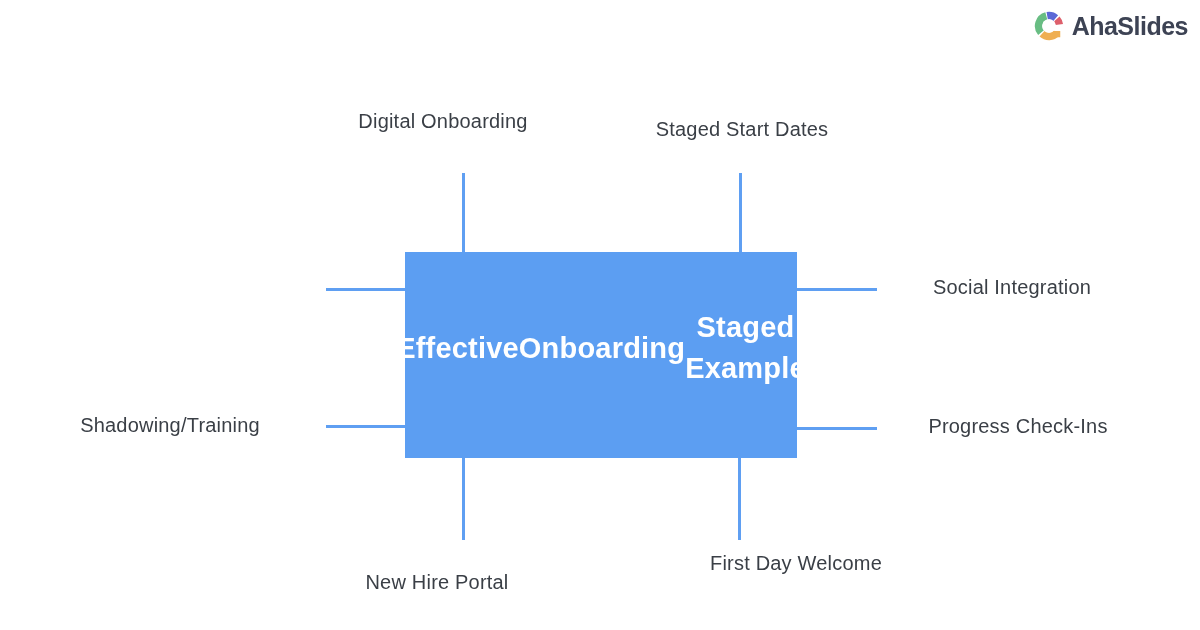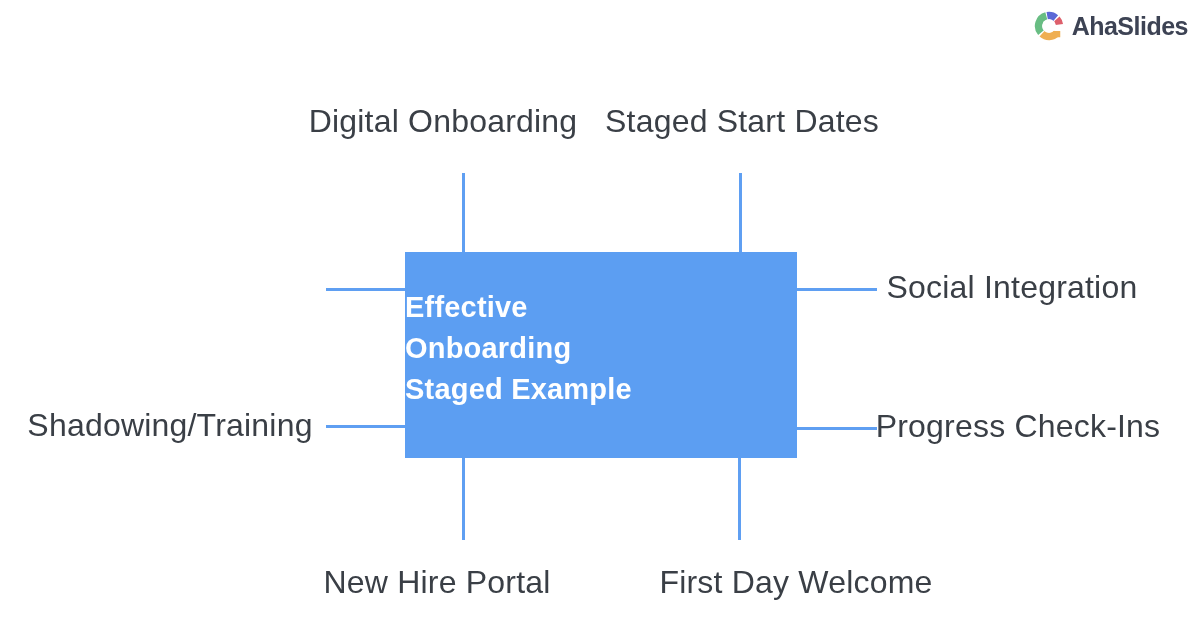--- a/index.html
+++ b/index.html
@@ -18,38 +18,38 @@
   .brand-icon{width:30px;height:30px;display:block;}
   .brand-text{
     font-size:25px;font-weight:800;letter-spacing:-0.5px;
     color:var(--brand-text,#3d4354);
   }
 
   
   .center-box{
     position:absolute;left:405px;top:252px;width:392px;height:206px;
     background:var(--center-bg,#5c9ef2);
-    display:flex;flex-direction:column;align-items:flex-start;justify-content:center;
+    display:flex;flex-direction:row;align-items:center;justify-content:center;
     padding-bottom:14px;box-sizing:border-box;
   }
   .center-line{
     color:var(--center-text,#ffffff);
     font-size:29px;font-weight:700;line-height:41px;text-align:center;
     letter-spacing:0.2px;
   }
 
   
   .line{position:absolute;background:var(--connector,#5f9ff2);}
   .line.v{width:3px;}
   .line.h{height:3px;}
 
   
   .branch-label{
     position:absolute;transform:translate(-50%,-50%);
-    font-size:32px;color:var(--label-text,#3a3f46);
+    font-size:20px;color:var(--label-text,#3a3f46);
     white-space:nowrap;letter-spacing:0.2px;
   }
 </style>
 </head>
 <body>
 
 <div class="canvas">
 
   <div class="brand">
     <svg class="brand-icon" viewBox="0 0 36 36">
@@ -78,20 +78,20 @@
   <div class="line v" style="left:461.5px;top:458px;height:82px"></div>
   <div class="line v" style="left:737.5px;top:458px;height:82px"></div>
 
   <div class="center-box">
     <div class="center-line">Effective</div>
     <div class="center-line">Onboarding</div>
     <div class="center-line">Staged Example</div>
   </div>
 
   <div class="branch-label" style="left:443px;top:121px">Digital Onboarding</div>
-  <div class="branch-label" style="left:742px;top:121px">Staged Start Dates</div>
+  <div class="branch-label" style="left:742px;top:129px">Staged Start Dates</div>
   <div class="branch-label" style="left:1012px;top:287px">Social Integration</div>
   <div class="branch-label" style="left:170px;top:425px">Shadowing/Training</div>
   <div class="branch-label" style="left:1018px;top:426px">Progress Check-Ins</div>
   <div class="branch-label" style="left:437px;top:582px">New Hire Portal</div>
-  <div class="branch-label" style="left:796px;top:582px">First Day Welcome</div>
+  <div class="branch-label" style="left:796px;top:563px">First Day Welcome</div>
 
 </div>
 
 </body></html>

